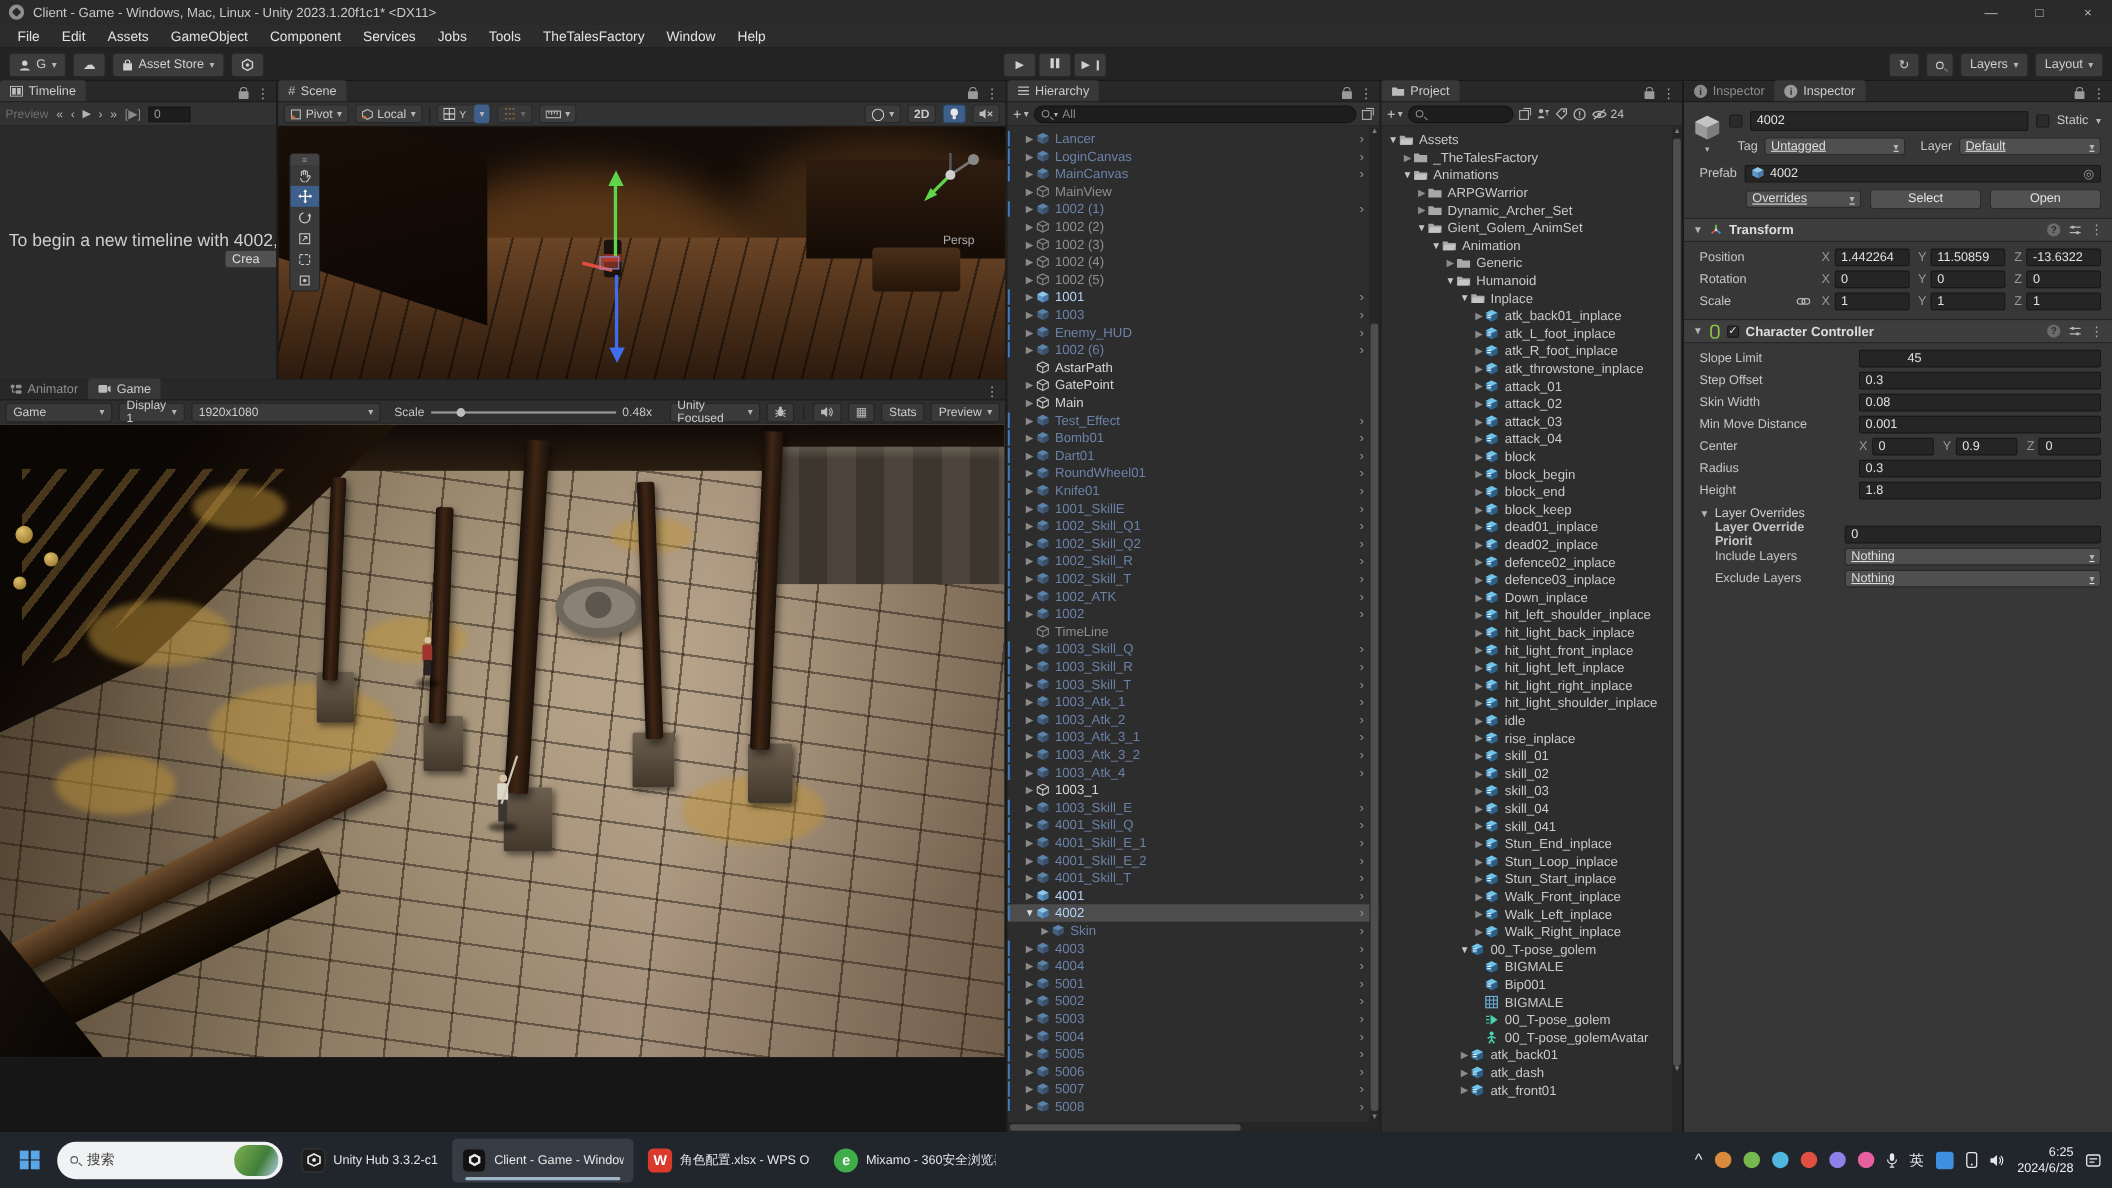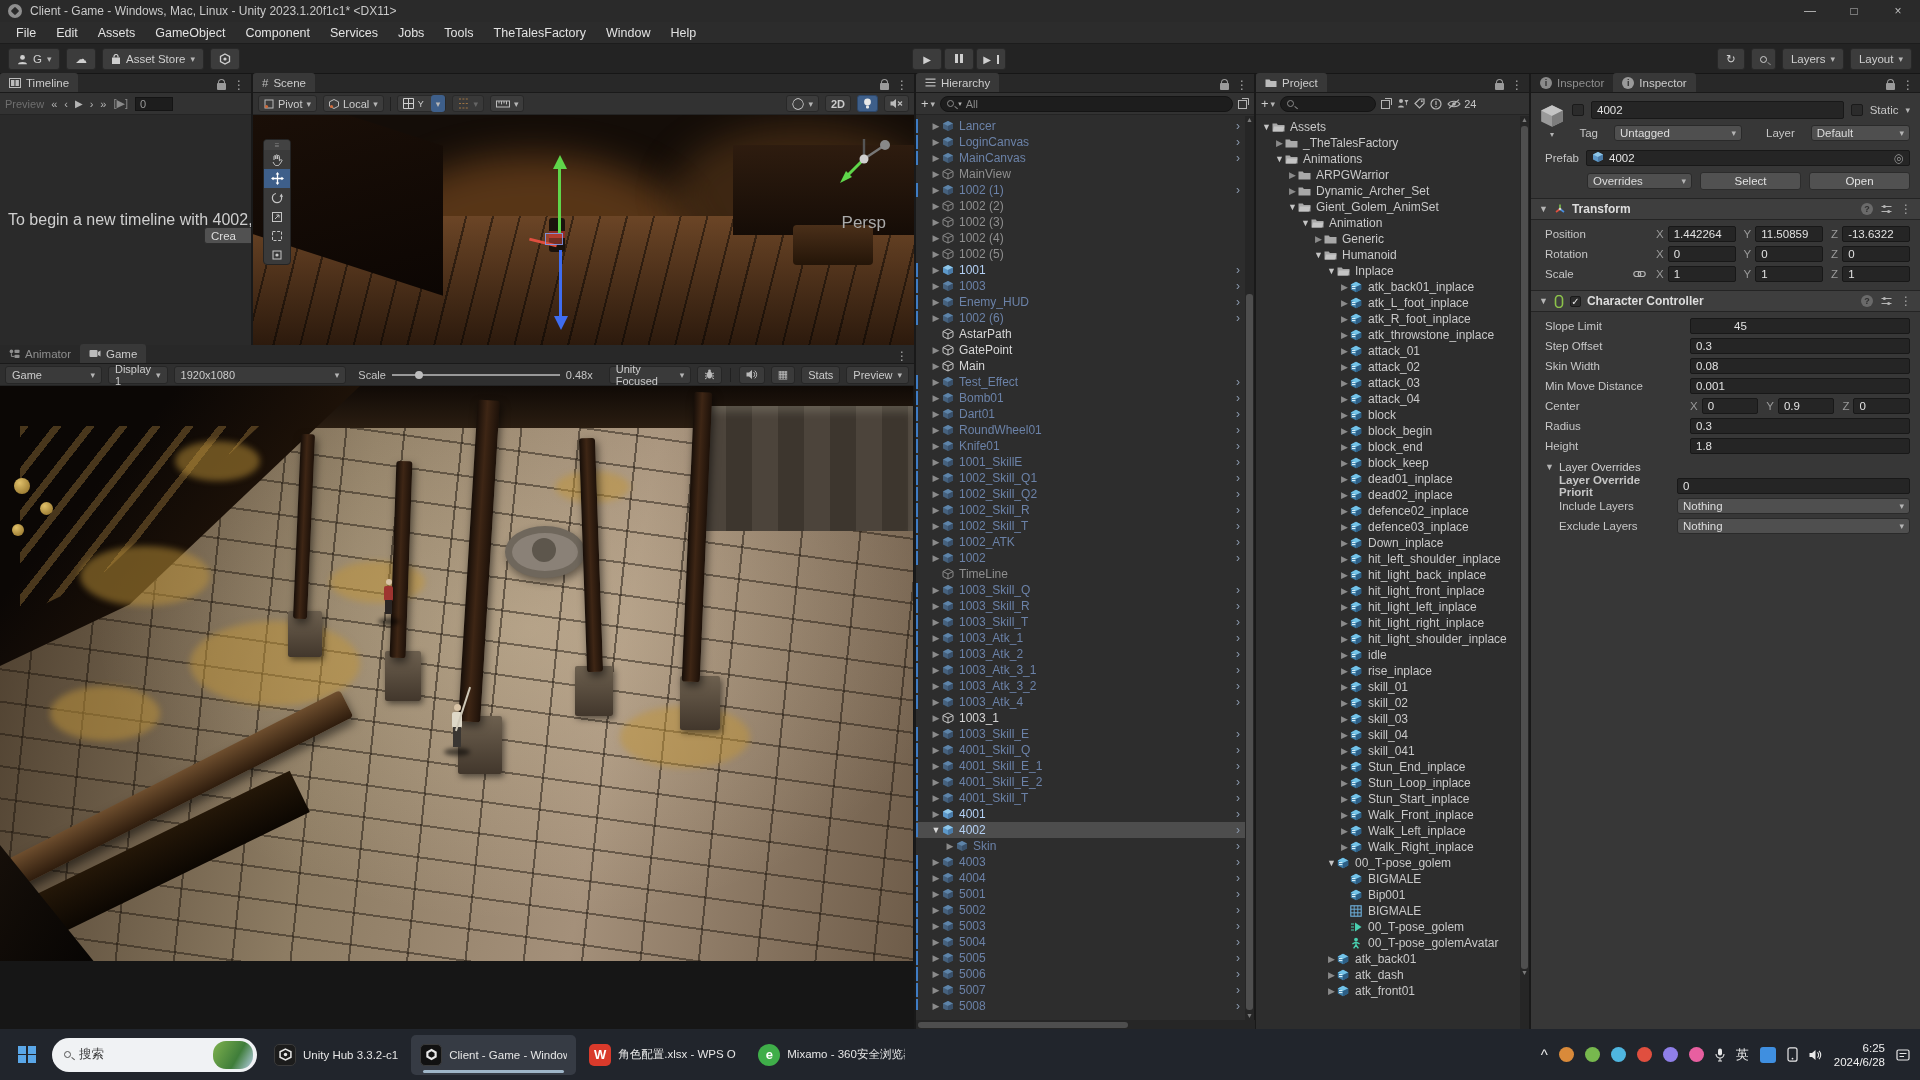--- a/index.html
+++ b/index.html
@@ -52,21 +52,21 @@
   .sv-glow{position:absolute;border-radius:50%;filter:blur(18px);}
   .sv-floor{position:absolute;left:0;bottom:0;width:100%;height:56%;
     background:linear-gradient(#6b4526,#2c1a0d),
     repeating-linear-gradient(104deg,rgba(0,0,0,.0) 0 24px,rgba(0,0,0,.45) 24px 26px);background-blend-mode:multiply;}
   .sv-beam{position:absolute;background:linear-gradient(#3a2413,#170d06);}
   #scene-palette{position:absolute;left:10px;top:24px;width:28px;background:#3a3a3a;border:1px solid #242424;border-radius:4px;overflow:hidden;}
   #scene-palette .ph{height:10px;display:flex;align-items:center;justify-content:center;color:#8a8a8a;font-size:8px;background:#424242;}
   #scene-palette .pb{height:19px;display:flex;align-items:center;justify-content:center;color:#c5c5c5;}
   #scene-palette .pb.active{background:#3e5f8a;}
   .gz-line{position:absolute;}
-  #persp-label{position:absolute;right:28px;top:98px;color:#aaaaaa;font-size:17px;}
+  #persp-label{position:absolute;right:28px;top:98px;color:#aaaaaa;font-size:11px;}
   
   #game-panel{left:0;top:345px;width:915px;height:684px;border-left:none;background:#161616;}
   .gdd{height:18px;background:#3a3a3a;border:1px solid #262626;border-radius:3px;color:#cccccc;font-size:11px;display:flex;align-items:center;gap:5px;padding:0 6px;}
   #game-view{position:relative;width:913px;height:575px;overflow:hidden;background:#7d6f5d;}
   #gv-base{position:absolute;inset:0;
     background:radial-gradient(620px 420px at 58% 42%,rgba(240,222,188,.30),rgba(0,0,0,0) 70%),
     linear-gradient(100deg,#4a3c2c,#8d7c63 38%,#a4907a 66%,#6e5c49);}
   #gv-grid{position:absolute;inset:0;
     background:repeating-linear-gradient(96deg,rgba(28,20,12,.5) 0 2px,rgba(0,0,0,0) 2px 58px),
     repeating-linear-gradient(8deg,rgba(28,20,12,.45) 0 2px,rgba(0,0,0,0) 2px 32px);}
@@ -96,21 +96,21 @@
   .prow{height:16px;display:flex;align-items:center;font-size:12px;color:#c9c9c9;white-space:nowrap;}
   .parrow{width:11px;flex:none;font-size:9px;color:#8a8a8a;text-align:center;}
   .parrow.open{color:#c5c5c5;}
   .picon{width:14px;flex:none;margin-right:4px;display:flex;}
   .ptool-ic{color:#b5b5b5;display:flex;align-items:center;}
   
   #inspector-panel{left:1530px;top:74px;width:390px;height:955px;background:#373737;border-right:none;}
   #inspector-panel .content{background:#373737;height:936px;overflow:hidden;}
   .irow{display:flex;align-items:center;height:20px;padding:0 10px 0 14px;font-size:11.5px;color:#c6c6c6;}
   .ifield{background:#252525;border:1px solid #181818;border-radius:2px;height:16px;display:flex;align-items:center;padding:0 5px;color:#e2e2e2;font-size:11.5px;}
-  .idd{background:#4f4f4f;border:1px solid #2a2a2a;border-radius:3px;height:16px;display:flex;align-items:center;padding:0 5px;color:#dddddd;font-size:11.5px;}
+  .idd{background:#4f4f4f;border:1px solid #2a2a2a;border-radius:3px;height:16px;display:flex;align-items:center;padding:0 5px;color:#dddddd;font-size:11.5px;text-decoration:underline;}
   .idd .caret{margin-left:auto;}
   .axis{color:#9a9a9a;margin:0 4px 0 8px;flex:none;}
   .chead{height:22px;background:#3e3e3e;border-top:1px solid #242424;border-bottom:1px solid #242424;display:flex;align-items:center;gap:6px;padding:0 8px;font-weight:bold;color:#dddddd;font-size:12px;}
   .chead .fold{font-size:9px;color:#b5b5b5;font-weight:normal;}
   .chead-right{margin-left:auto;display:flex;gap:8px;align-items:center;font-weight:normal;color:#b5b5b5;}
   .helpc{width:12px;height:12px;border-radius:50%;background:#6a6a6a;color:#2e2e2e;font-size:9px;display:flex;align-items:center;justify-content:center;font-weight:bold;}
   .checkbox{width:12px;height:12px;background:#2b2b2b;border:1px solid #1a1a1a;border-radius:2px;display:flex;align-items:center;justify-content:center;color:#e8e8e8;font-size:10px;flex:none;}
   .btn{background:#515151;border:1px solid #2c2c2c;border-radius:3px;color:#e2e2e2;font-size:11.5px;display:flex;align-items:center;justify-content:center;height:18px;}
   
   #taskbar{position:absolute;left:0;top:1029px;width:1920px;height:51px;background:#21252c;display:flex;align-items:center;padding:0 10px;gap:8px;}
@@ -2007,21 +2007,21 @@
       <div style="flex:1;">
         <div style="display:flex;align-items:center;gap:7px;">
           <span class="checkbox"></span>
           <div class="ifield" style="flex:1;height:18px;">
               <span>4002</span>
             </div>
           <span class="checkbox"></span>
           <span style="font-size:11.5px;color:#c6c6c6;">Static</span>
           <span class="caret">▾</span>
         </div>
-        <div style="display:flex;align-items:center;gap:16px;margin-top:6px;">
+        <div style="display:flex;align-items:center;gap:6px;margin-top:6px;">
           <span style="font-size:11.5px;color:#c6c6c6;width:26px;text-align:right;">Tag</span>
           <div class="idd" style="width:128px;">
               <span>Untagged</span>
               <span class="caret">▾</span>
             </div>
           <span style="font-size:11.5px;color:#c6c6c6;margin-left:8px;">Layer</span>
           <div class="idd" style="flex:1;">
               <span>Default</span>
               <span class="caret">▾</span>
             </div>

